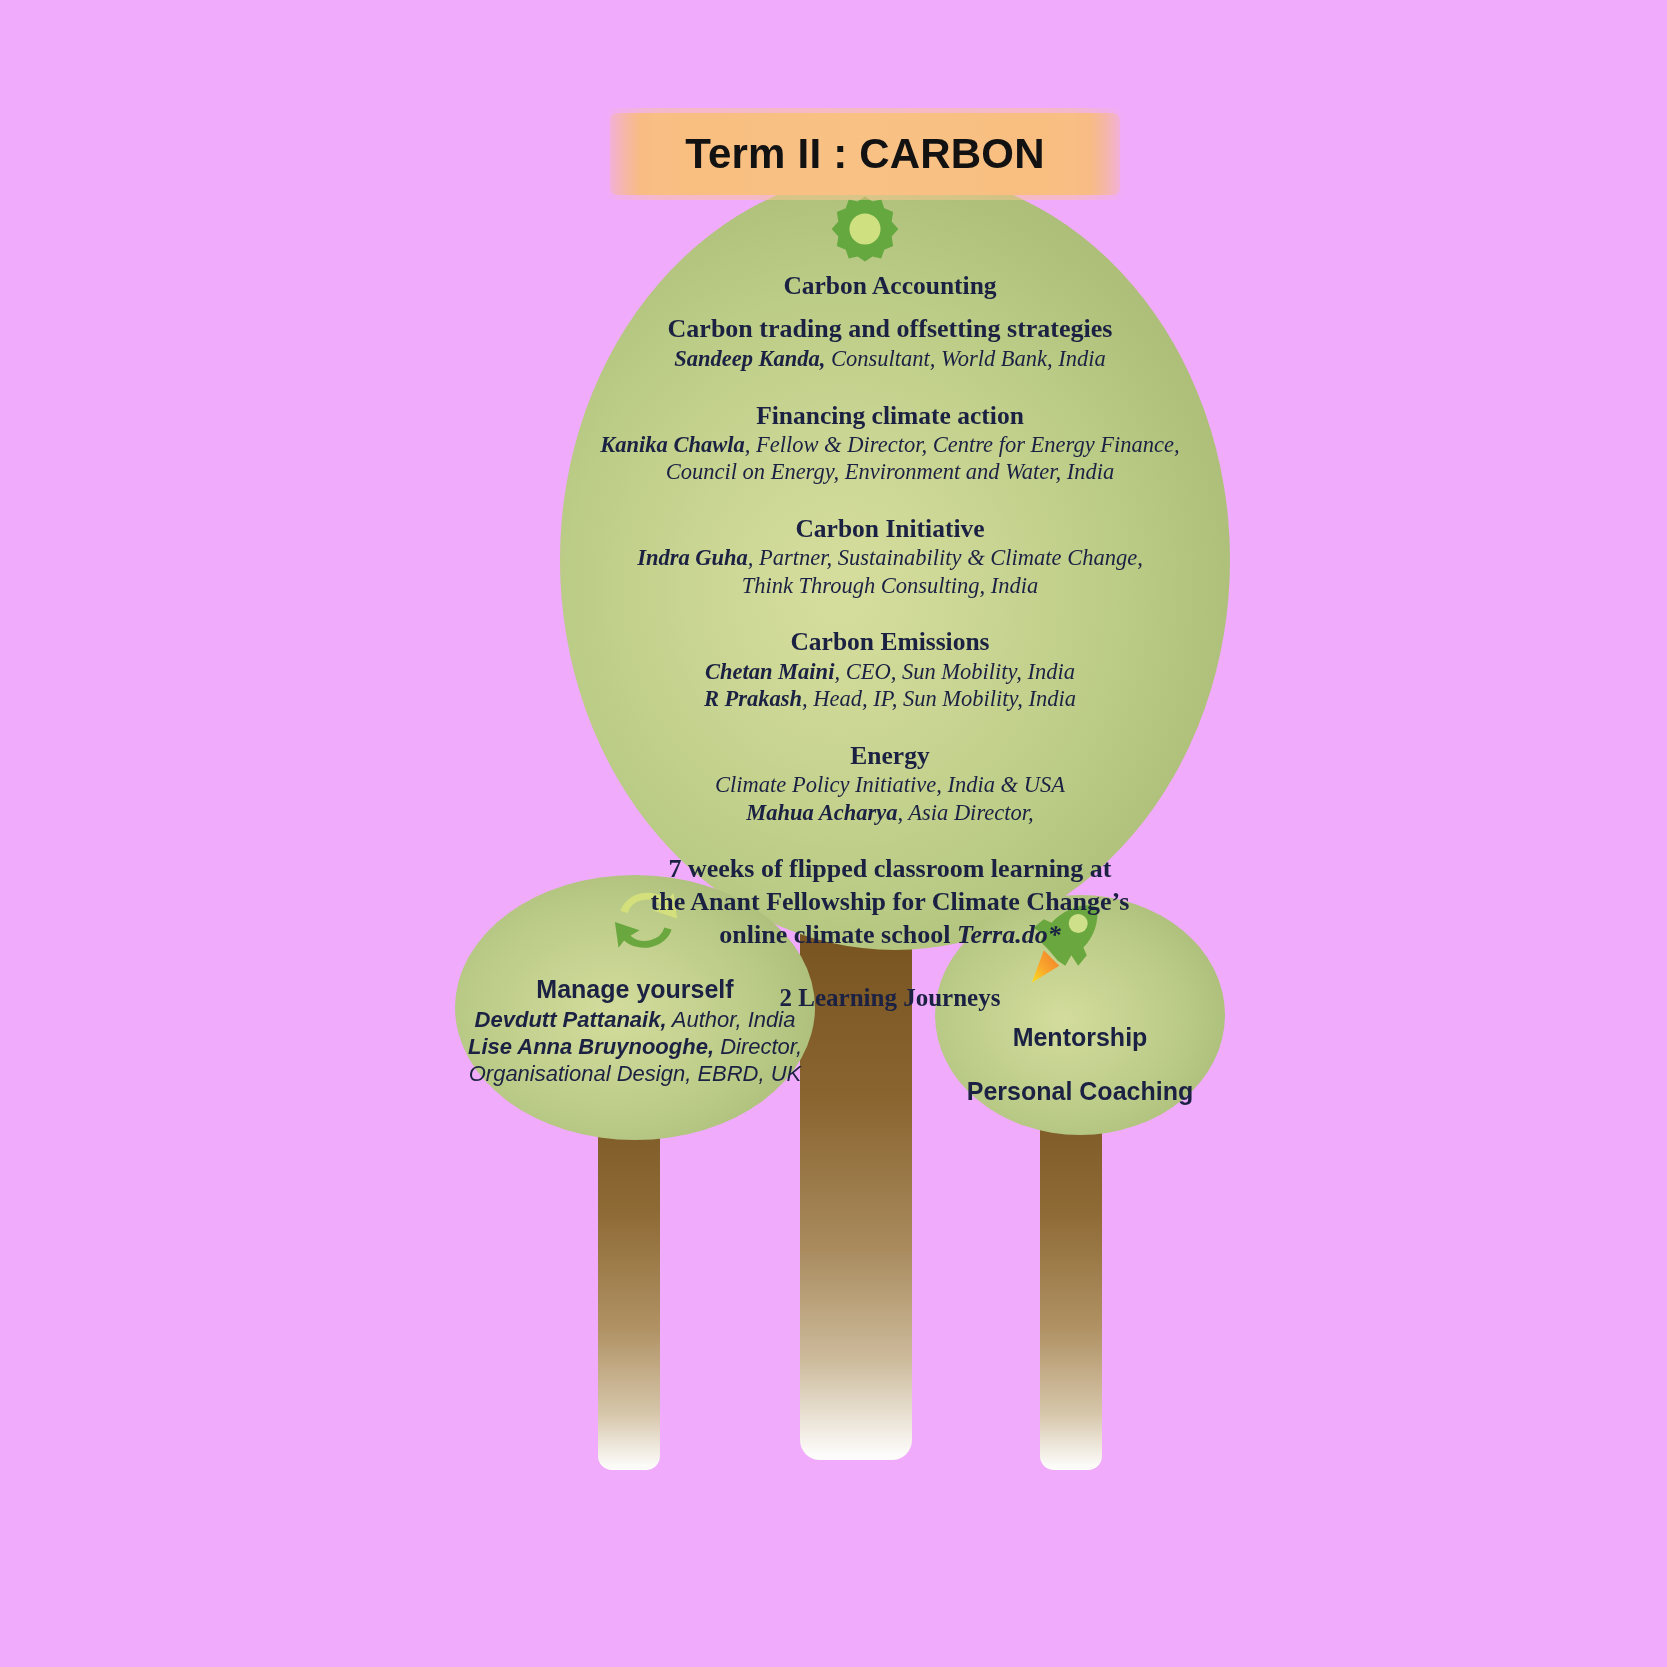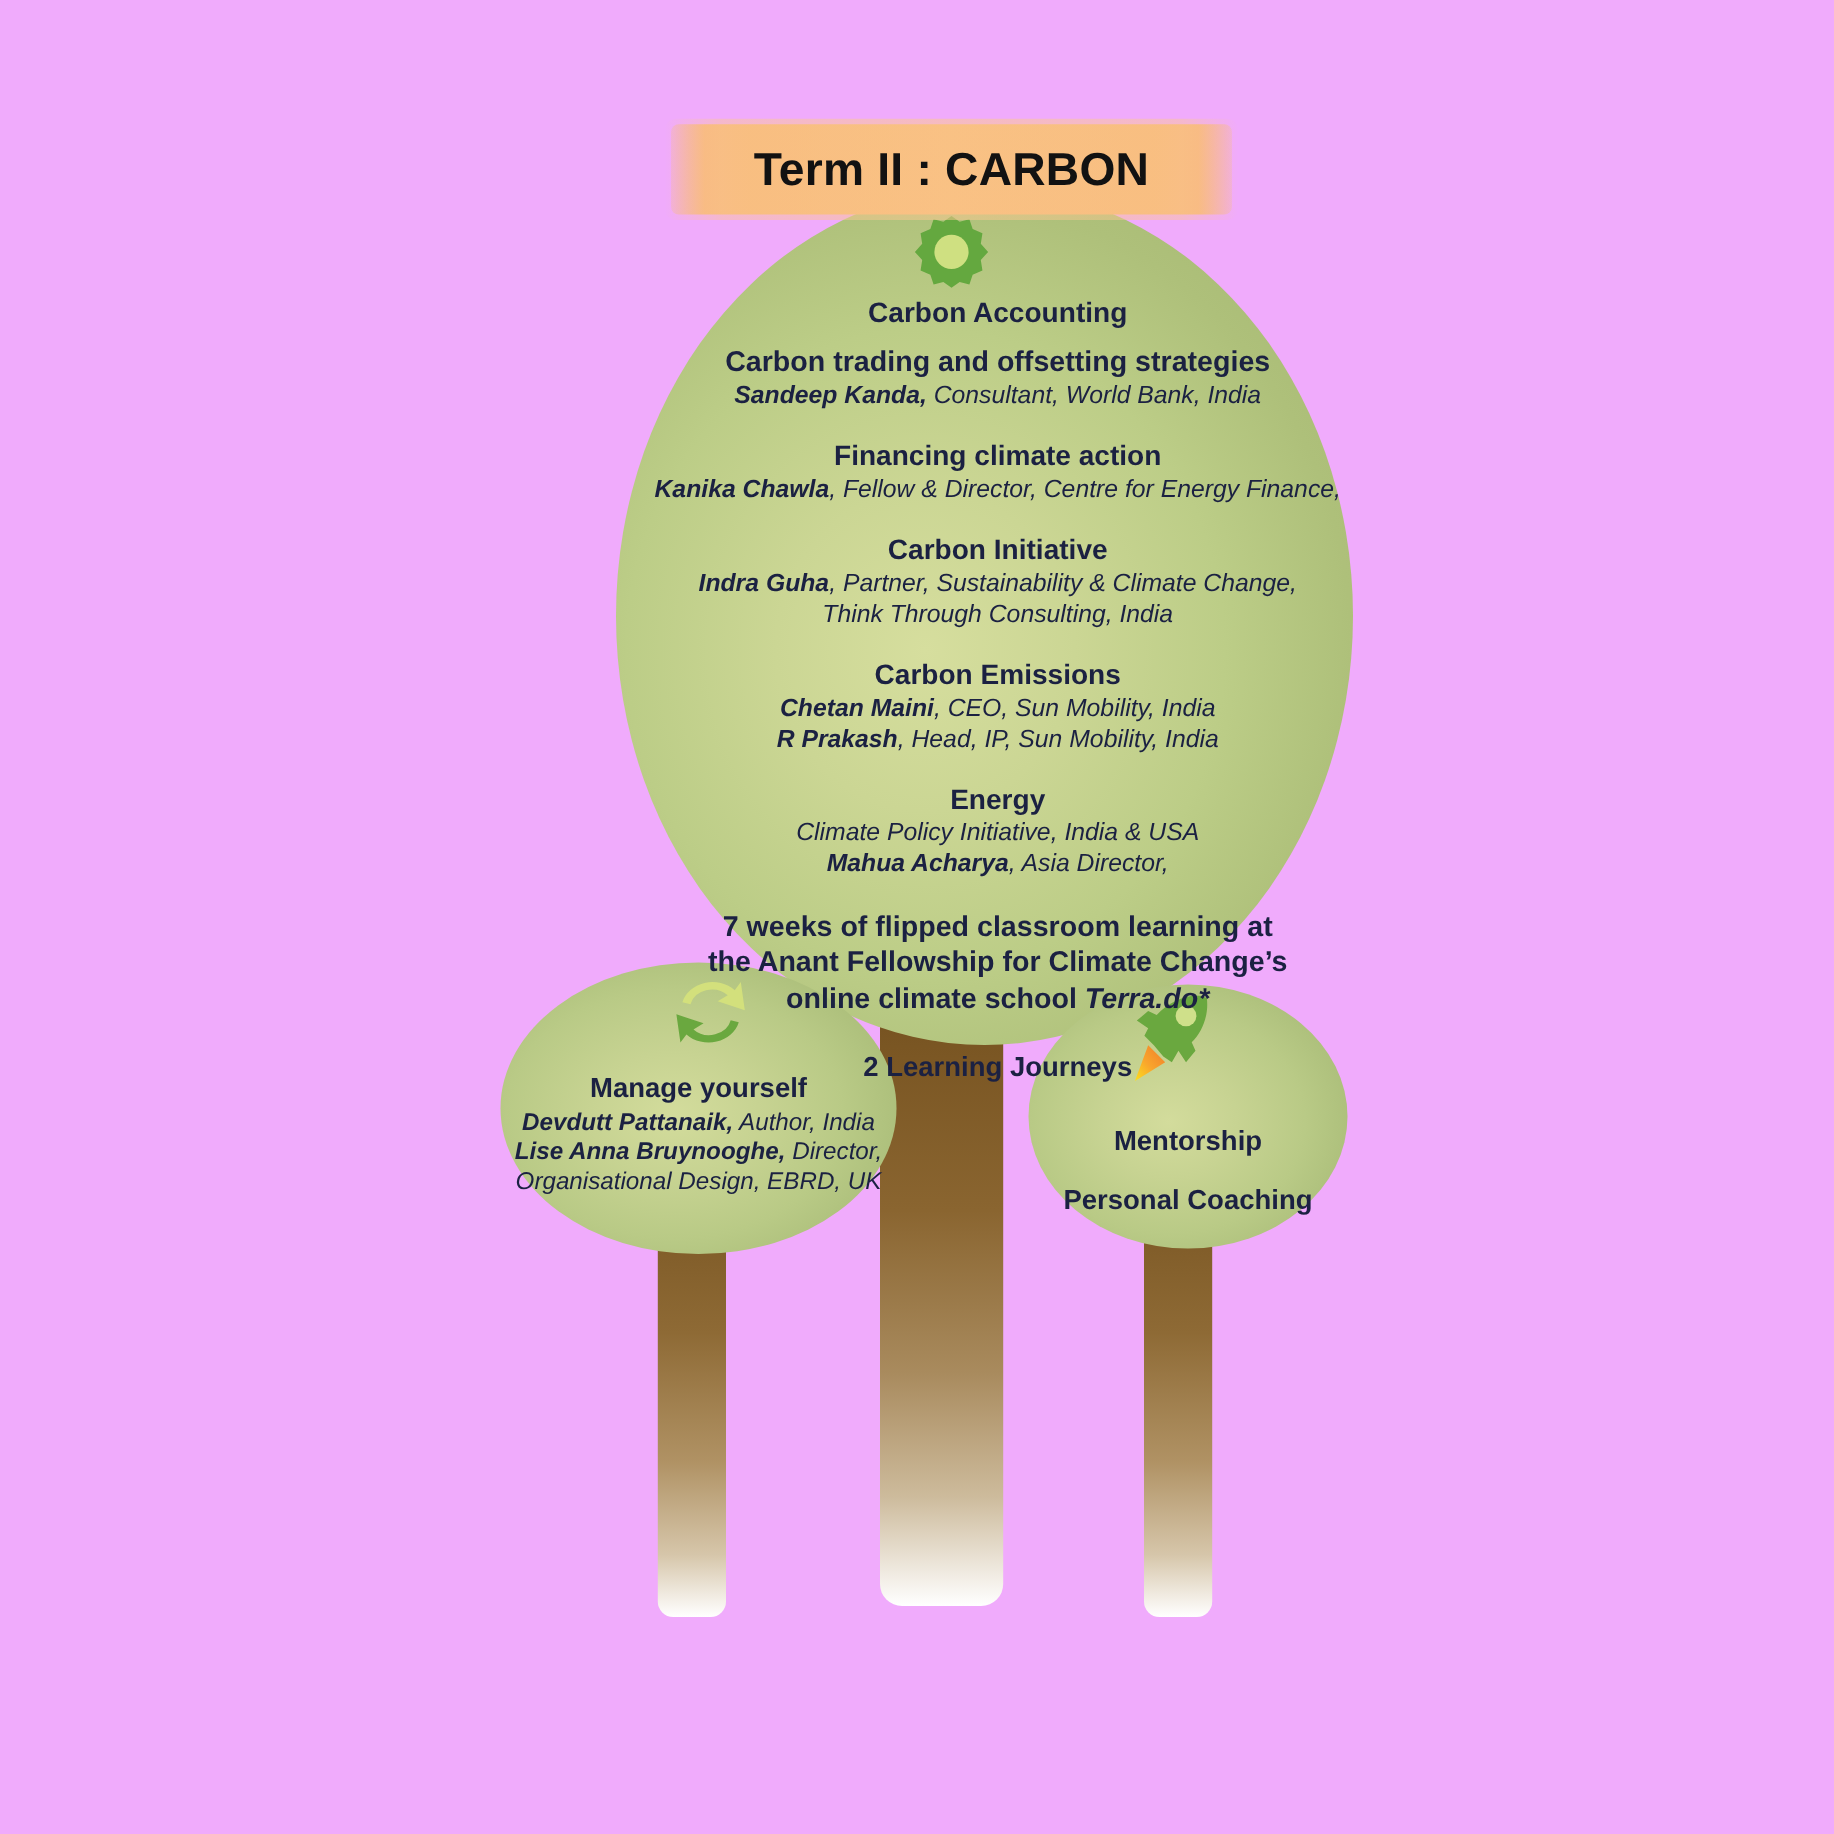--- a/index.html
+++ b/index.html
@@ -154,23 +154,24 @@
   }
 
   
   .content {
     position: absolute;
     z-index: 5;
     text-align: center;
     color: #1b2142;
   }
   #main-content {
-    left: 572px;
+    left: 555px;
     top: 270px;
     width: 670px;
+    font-family: Liberation Serif, serif;
   }
   .topic {
     font-size: 25.5px;
     font-weight: bold;
     line-height: 1.22;
     color: #1b2142;
   }
   .topic-wide {
     font-size: 26px;
     font-weight: bold;
@@ -302,20 +303,21 @@
     <div class="topic">Carbon Accounting</div>
 
     <div class="group-tight" style="margin-top:12px;">
       <div class="topic-wide">Carbon trading and offsetting strategies</div>
       <div class="speaker"><b>Sandeep Kanda,</b><span> Consultant, World Bank, India</span></div>
     </div>
 
     <div class="group" style="margin-top:27px;">
       <div class="topic">Financing climate action</div>
       <div class="speaker"><b>Kanika Chawla</b><span>, Fellow &amp; Director, Centre for Energy Finance,</span></div>
+      <div class="speaker">Council on Energy, Environment and Water, India</div>
     </div>
 
     <div class="group">
       <div class="topic">Carbon Initiative</div>
       <div class="speaker"><b>Indra Guha</b><span>, Partner, Sustainability &amp; Climate Change,</span></div>
       <div class="speaker">Think Through Consulting, India</div>
     </div>
 
     <div class="group">
       <div class="topic">Carbon Emissions</div>

